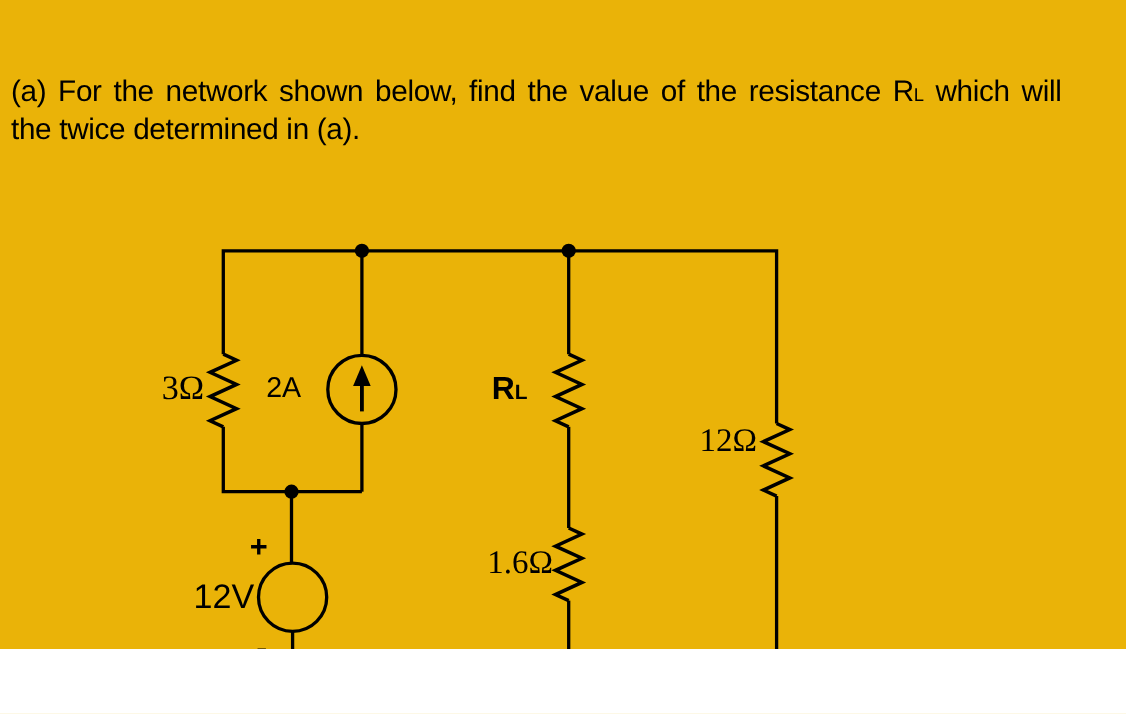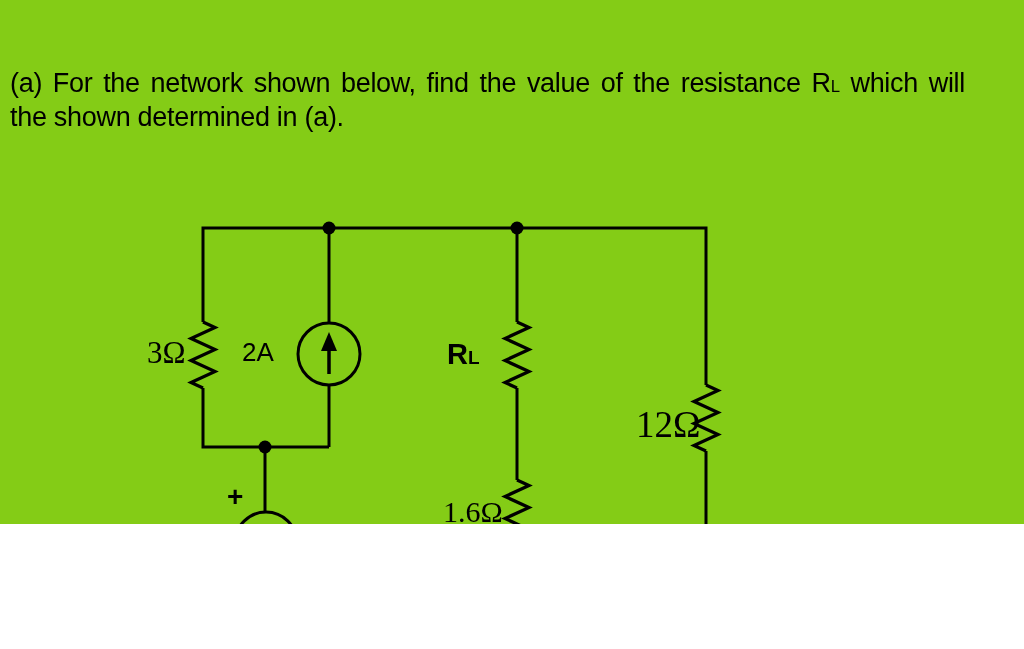--- a/index.html
+++ b/index.html
@@ -1,19 +1,19 @@
 <!DOCTYPE html>
 <html><head>
 <meta charset="utf-8">
 <style>
   html,body{margin:0;padding:0;background:#ffffff;}
   #page{
     position:relative;
-    width:1024px;height:524px;
-    background:#84cc16;
+    width:1024px;height:590px;
+    background:#eab308;
     overflow:hidden;
     font-family:"Liberation Sans",sans-serif;
     color:#000;
   }
   
   .ptext{
     position:absolute;
     left:10px;top:68px;
     width:955px;
     font-size:27px;
@@ -36,34 +36,34 @@
     line-height:1;
     white-space:nowrap;
     color:#000;
   }
   .serif{font-family:"Liberation Serif",serif;}
   .sans{font-family:"Liberation Sans",sans-serif;}
   .lbl-3ohm{left:135px;top:337px;font-size:31px;margin-left:12px;}
   .lbl-2a{left:242px;top:339px;font-size:26px;}
   .lbl-rl{left:447px;top:340px;font-size:29px;font-weight:bold;}
   .lbl-rl .sub{font-size:19px;}
-  .lbl-12ohm{left:636px;top:406px;font-size:37px;}
+  .lbl-12ohm{left:636px;top:386px;font-size:30px;}
   .lbl-16ohm{left:443px;top:497px;font-size:30px;}
   .lbl-12v{left:176px;top:527px;font-size:31px;}
   .lbl-plus{left:227px;top:483px;font-size:28px;font-weight:600;}
   .lbl-minus{left:233px;top:575px;font-size:30px;font-weight:600;}
 </style>
 </head>
 <body>
 
 <div id="page">
 
   <div class="ptext">
     <div class="pline just"><span>(a) For the network shown below, find the value of the resistance R</span><span class="sub">L</span><span> which will</span></div>
-    <div class="pline last">the shown determined in (a).</div>
+    <div class="pline last">the twice determined in (a).</div>
   </div>
 
   <svg id="circuit-svg" width="1024" height="649" viewBox="0 0 1024 649" fill="none" stroke="#000000" stroke-width="3">
 
     <path d="M203 322 L203 228 L706 228 L706 385"></path>
 
     <path d="M203 388 L203 447 L329 447"></path>
 
     <path d="M329 228 L329 323"></path>
     <path d="M329 385 L329 447"></path>

